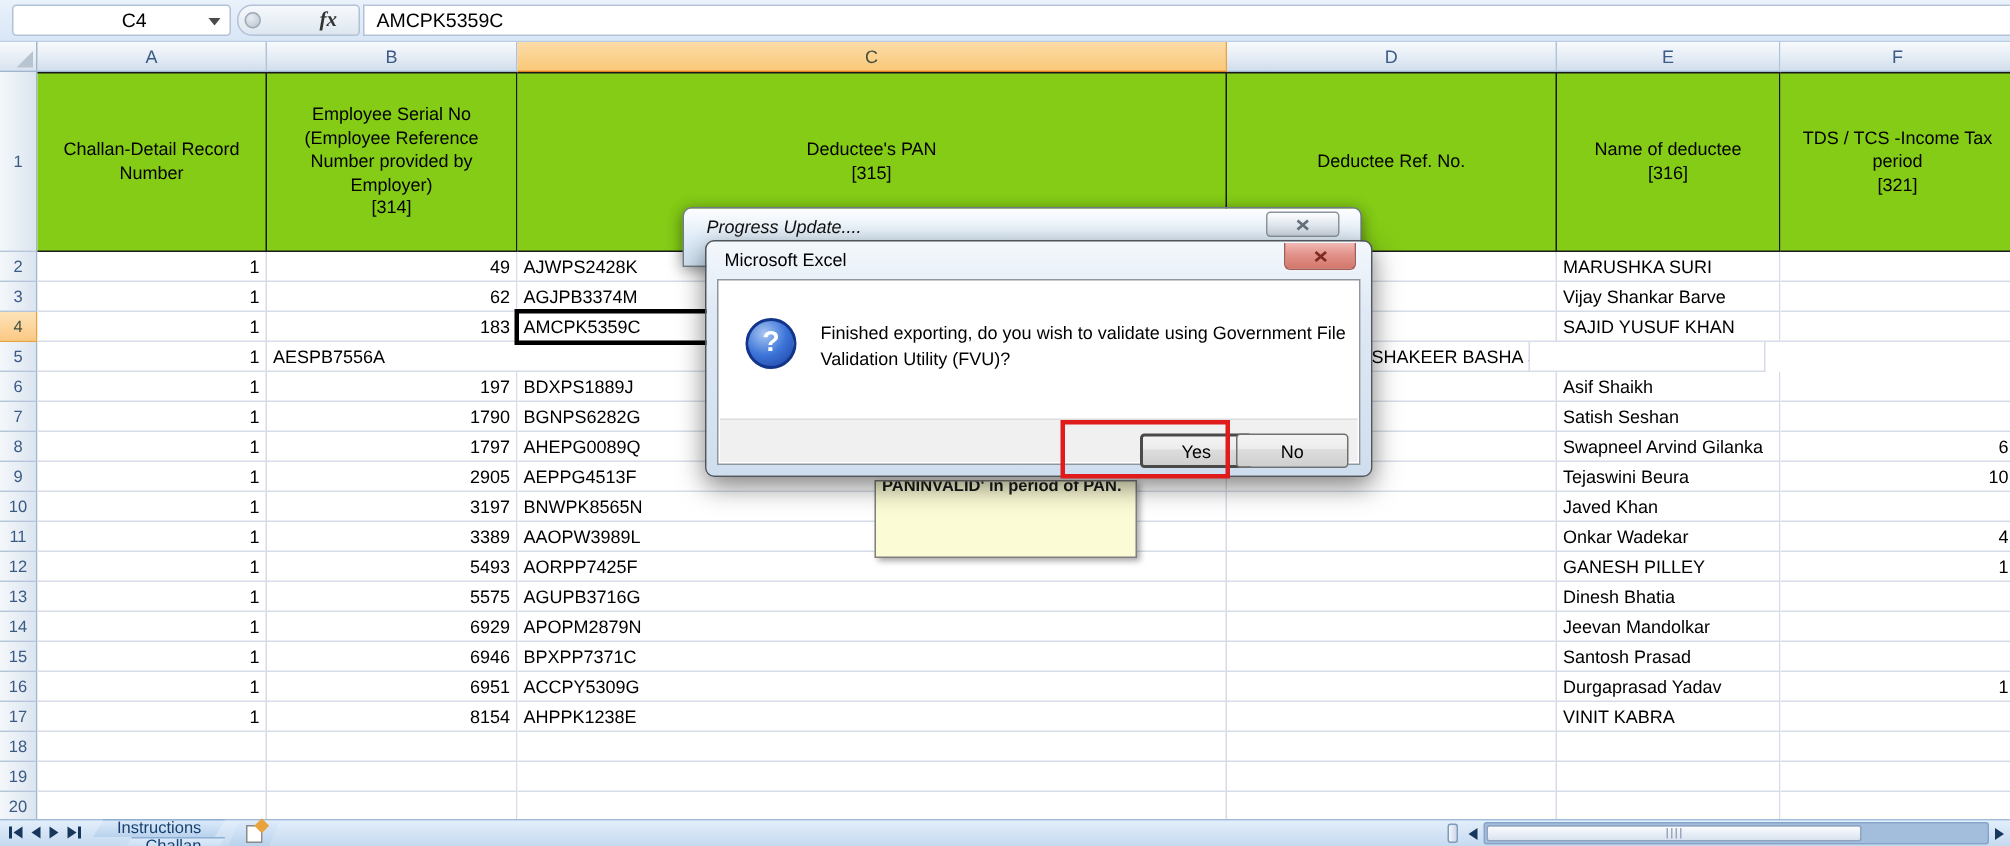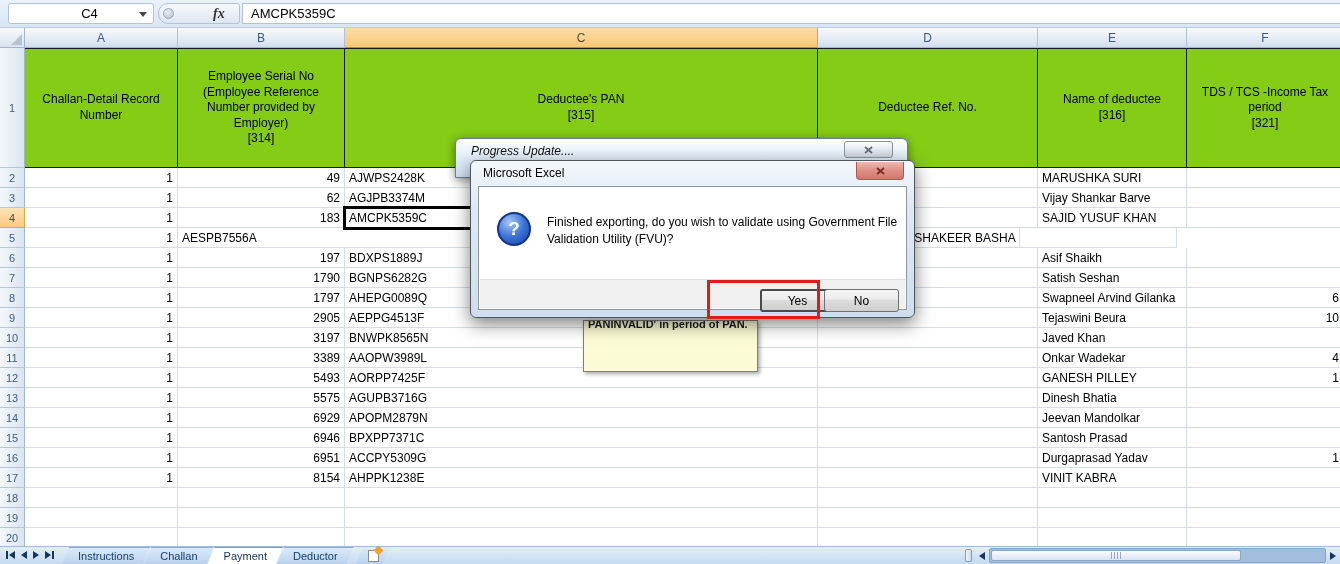--- a/index.html
+++ b/index.html
@@ -100,21 +100,21 @@
   .tab-strip { position:absolute; left:0; top:546px; width:1340px; height:18px;
     background:linear-gradient(#e2eefb,#c6daf0); border-top:1px solid #9ebbda;
     display:flex; align-items:flex-end; z-index:8; }
   .tab-nav { display:flex; align-items:center; gap:6px; padding:0 8px 3px 6px; }
   .navbtn { display:flex; align-items:center; gap:1px; height:12px; }
   .tri-l { width:0; height:0; border-top:4px solid transparent; border-bottom:4px solid transparent;
     border-right:6px solid #16365c; }
   .tri-r { width:0; height:0; border-top:4px solid transparent; border-bottom:4px solid transparent;
     border-left:6px solid #16365c; }
   .navbar-bar { width:2px; height:8px; background:#16365c; }
-  .tabs { display:flex; align-items:flex-end; height:18px; }
+  .tabs { display:flex; align-items:flex-end; height:18px;flex-direction:column; }
   .sheet-tab { position:relative; height:17px; padding:0 16px; display:flex; align-items:center;
     margin-right:-6px; font-size:11px; color:#17406f; }
   .sheet-tab::before { content:""; position:absolute; inset:0;
     clip-path:polygon(7px 0,100% 0,calc(100% - 7px) 100%,0 100%);
     background:linear-gradient(#dceafb,#b9d2ec); border-top:1px solid #8fb0d4; }
   .sheet-tab.active { z-index:2; font-weight:normal; color:#10305e; }
   .sheet-tab.active::before { background:#fff; border-top:1px solid #7f9db9; }
   .sheet-tab span { position:relative; z-index:1; }
   .insert-tab { position:relative; height:16px; width:34px; margin-left:8px; }
   .insert-tab::before { content:""; position:absolute; inset:0;

